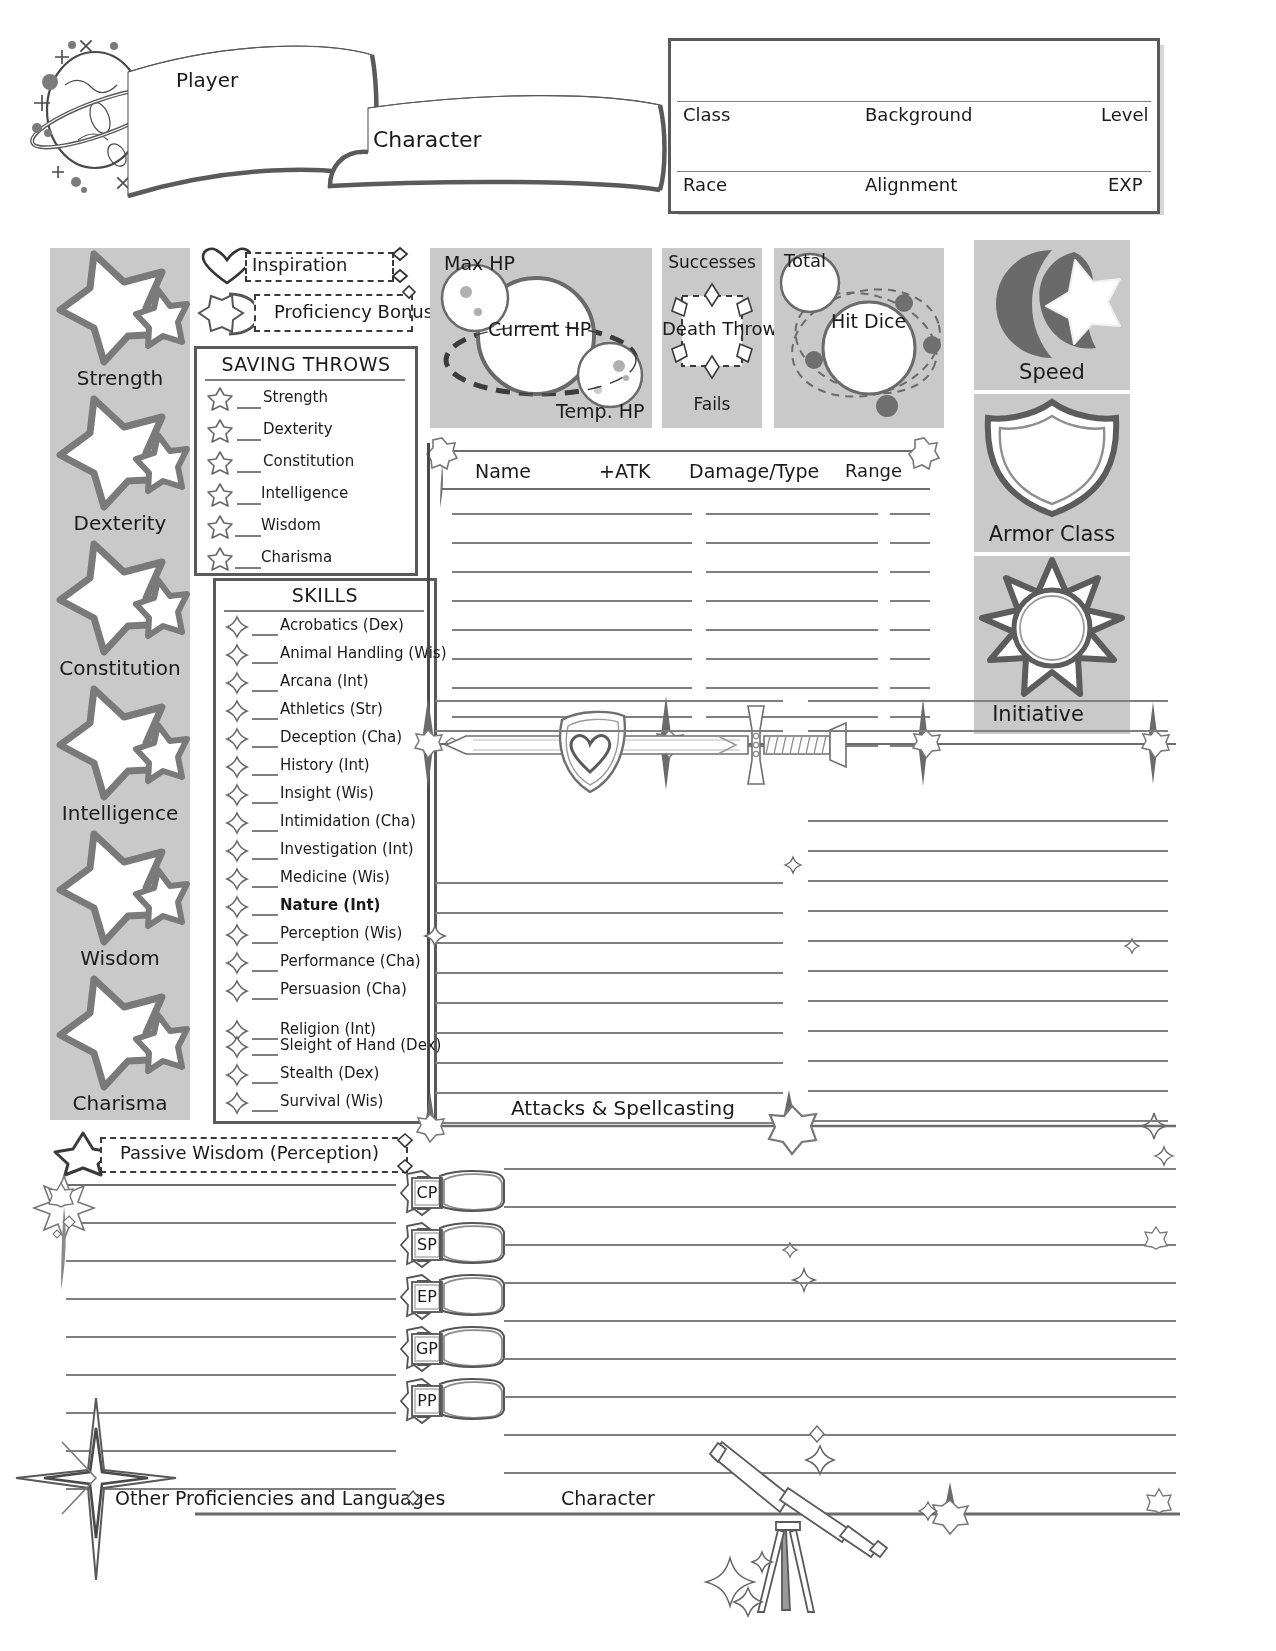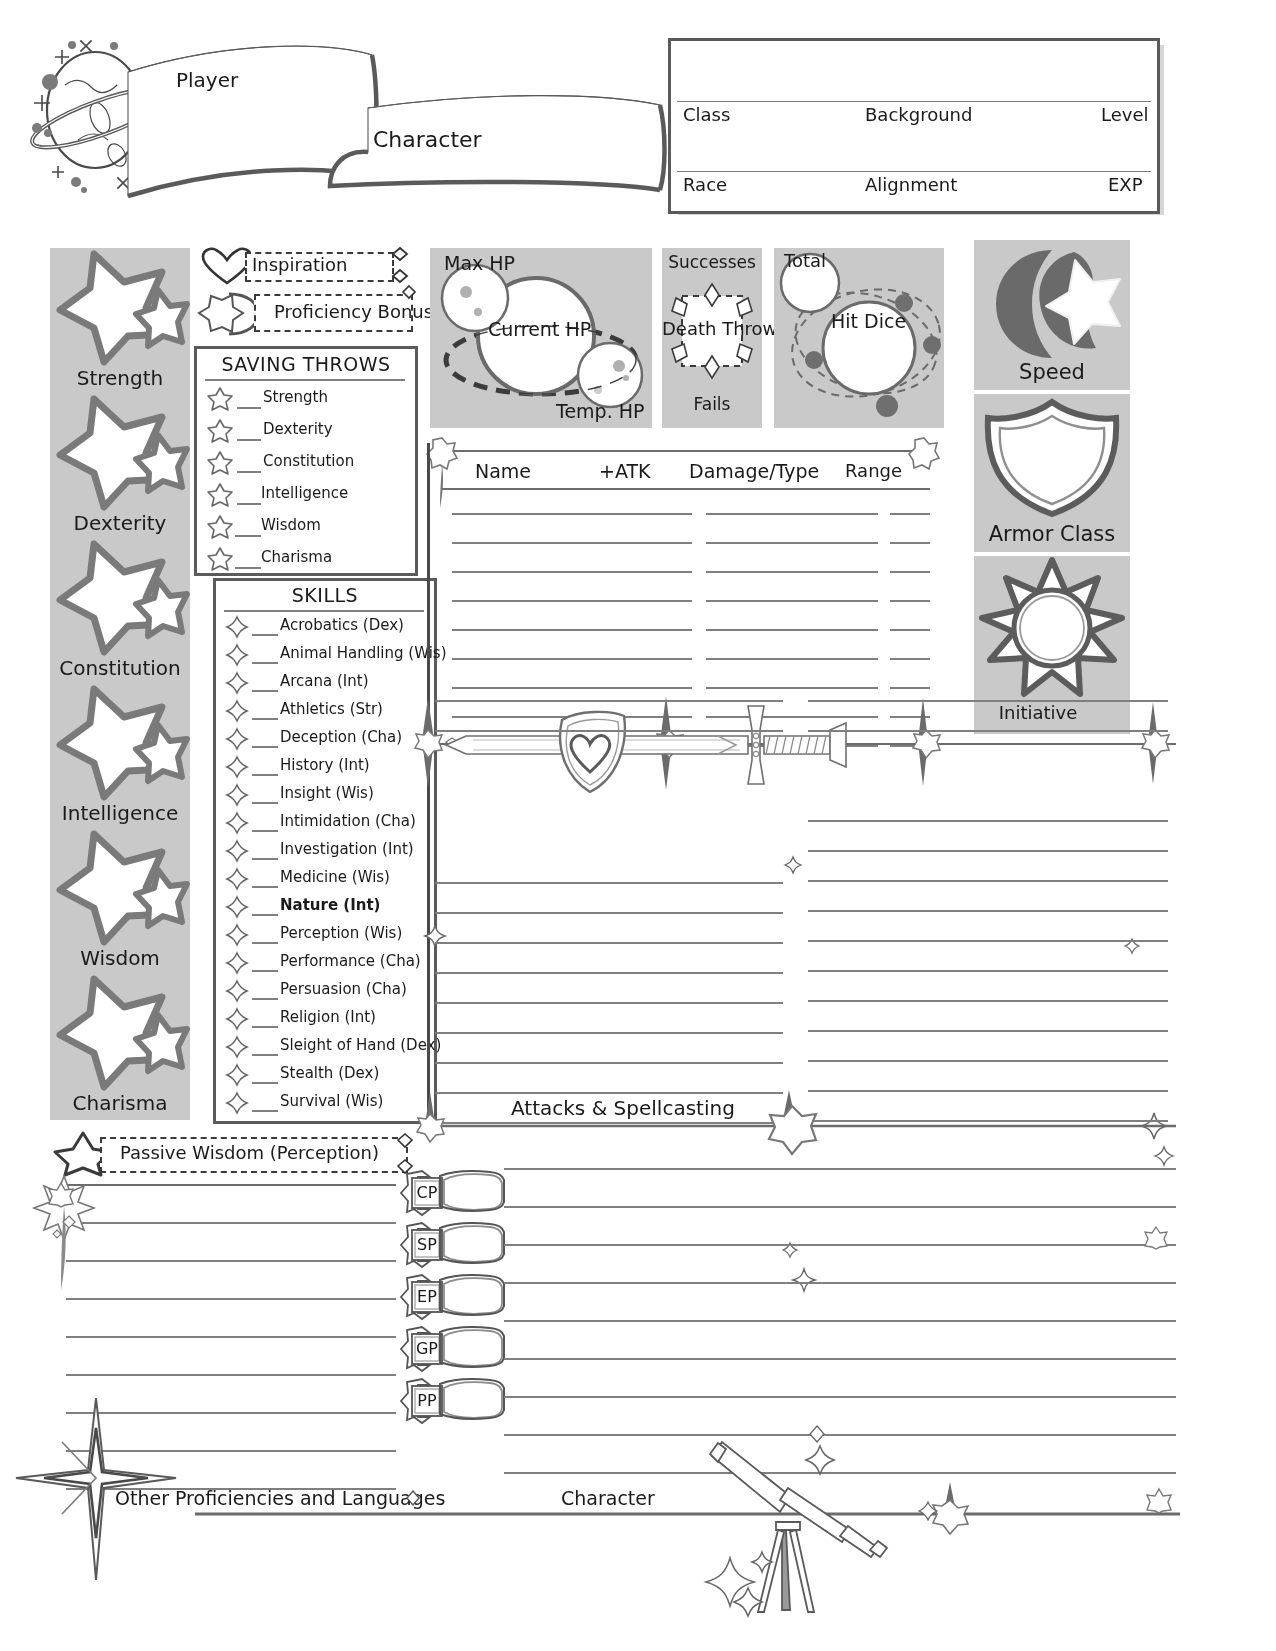--- a/index.html
+++ b/index.html
@@ -297,21 +297,21 @@
         <div class="abs thinline" style="left:30px;top:21px;width:26px;"></div>
         <div class="abs lbl lbl-sm nw" style="left:58px;top:3px;">Performance (Cha)</div>
       </div>
       <div class="abs" style="left: 6px; top: 364px; width: 208px; height: 28px;">
         <svg class="abs" width="22" height="22" viewBox="0 0 22 22" style="left:4px;top:3px;">
           <path d="M11 1 C 13 6, 16 9, 21 11 C 16 13, 13 16, 11 21 C 9 16, 6 13, 1 11 C 6 9, 9 6, 11 1 Z" fill="#fff" stroke="#666" stroke-width="1.5"></path>
         </svg>
         <div class="abs thinline" style="left:30px;top:21px;width:26px;"></div>
         <div class="abs lbl lbl-sm nw" style="left:58px;top:3px;">Persuasion (Cha)</div>
       </div>
-      <div class="abs" style="left: 6px; top: 392px; width: 208px; height: 28px;">
+      <div class="abs" style="left: 6px; top: 404px; width: 208px; height: 28px;">
         <svg class="abs" width="22" height="22" viewBox="0 0 22 22" style="left:4px;top:3px;">
           <path d="M11 1 C 13 6, 16 9, 21 11 C 16 13, 13 16, 11 21 C 9 16, 6 13, 1 11 C 6 9, 9 6, 11 1 Z" fill="#fff" stroke="#666" stroke-width="1.5"></path>
         </svg>
         <div class="abs thinline" style="left:30px;top:21px;width:26px;"></div>
         <div class="abs lbl lbl-sm nw" style="left:58px;top:3px;">Religion (Int)</div>
       </div>
       <div class="abs" style="left: 6px; top: 420px; width: 208px; height: 28px;">
         <svg class="abs" width="22" height="22" viewBox="0 0 22 22" style="left:4px;top:3px;">
           <path d="M11 1 C 13 6, 16 9, 21 11 C 16 13, 13 16, 11 21 C 9 16, 6 13, 1 11 C 6 9, 9 6, 11 1 Z" fill="#fff" stroke="#666" stroke-width="1.5"></path>
         </svg>
@@ -420,21 +420,21 @@
   <div class="abs center lbl" style="left:-6px;width:168px;top:128px;font-size:21px;">Armor Class</div>
   <div class="abs" style="left:48px;top:44px;width:62px;height:52px;"></div>
 </div>
 
 <div class="abs gray" style="left:974px;top:556px;width:156px;height:178px;">
   <svg class="abs" width="156" height="142" viewBox="0 0 156 142" style="left:0;top:2px;">
     <path d="M78 2 L92 34 L124 20 L112 52 L148 60 L116 74 L140 102 L104 100 L106 136 L78 114 L50 136 L52 100 L16 102 L40 74 L8 60 L44 52 L32 20 L64 34 Z" fill="#fff" stroke="#5c5c5c" stroke-width="6" stroke-linejoin="round"></path>
     <circle cx="78" cy="70" r="38" fill="#fff" stroke="#5c5c5c" stroke-width="5"></circle>
     <circle cx="78" cy="70" r="32" fill="#fff" stroke="#9a9a9a" stroke-width="1.8"></circle>
   </svg>
-  <div class="abs center lbl" style="left:0;width:128px;top:146px;font-size:18px;">Initiative</div>
+  <div class="abs center lbl" style="left:0;width:128px;top:146px;font-size:21px;">Initiative</div>
   <div class="abs" style="left:50px;top:48px;width:58px;height:48px;"></div>
 </div>
 
 <div class="abs" style="left:420px;top:440px;width:510px;height:250px;">
   <div class="abs hline" style="left:20px;top:10px;width:490px;height:2px;"></div>
   <svg class="abs" width="32" height="74" viewBox="0 0 32 74" style="left:6px;top:-4px;">
     <path d="M16 2 L21 8 L29 7 L27 15 L31 22 L23 25 L21 33 L14 29 L6 32 L5 24 L1 18 L7 12 L7 4 Z" fill="#fff" stroke="#777" stroke-width="1.6"></path>
     <path d="M16 28 C 15 44, 14 56, 14 72 C 17 56, 18 44, 16 28 Z" fill="#777"></path>
   </svg>
   <svg class="abs" width="32" height="34" viewBox="0 0 32 34" style="left:488px;top:-4px;">

